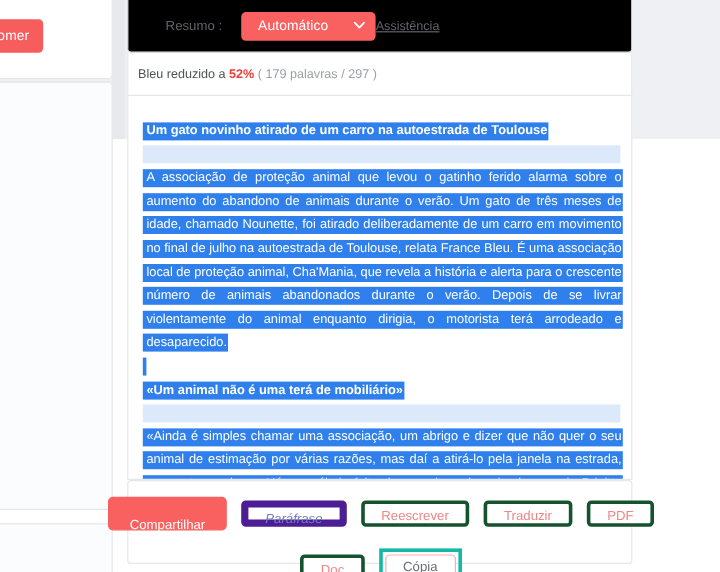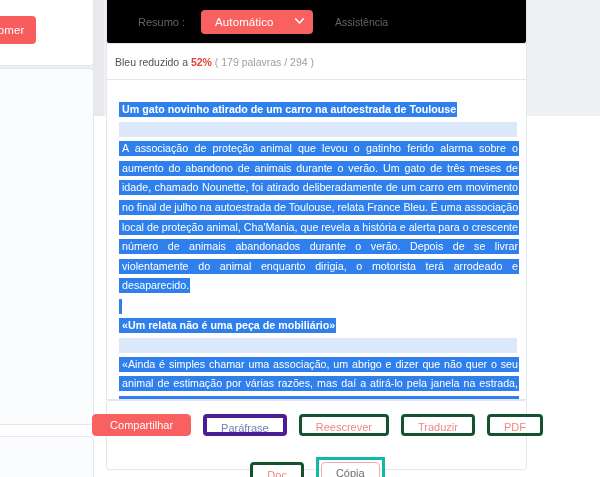--- a/index.html
+++ b/index.html
@@ -144,23 +144,23 @@
     letter-spacing: .1px;
   }
   .chev {
     position: absolute;
     right: 11px; top: 8px;
     width: 7px; height: 7px;
     pointer-events: none;
   }
   .chev svg { display: block; }
   .assist-link {
-    margin-left: 22px;
     font-size: 10.5px;
     color: #5f6469;
+    text-decoration: underline;
     cursor: pointer;
     white-space: nowrap;
   }
 
   
   .info-card {
     position: absolute;
     left: 0; top: 44px;
     width: 421px; height: 36px;
     background: #ffffff;
@@ -253,25 +253,26 @@
     background: #ffffff;
     cursor: pointer;
     padding: 0 14px;
     white-space: nowrap;
     line-height: 20px;
   }
   .abtn.solid {
     background: #f8615f;
     border: 1px solid #f8615f;
     color: #ffffff;
-    padding: 0 17px;
+    padding: 13px 17px;
   }
   .abtn.blue {
-    border: 4px solid #4c1d95;
+    border: 6px solid #4c1d95;
     color: #6f7fb8;
+    font-style: italic;
   }
   .abtn.red {
     border: 3px solid #14532d;
     color: #f08686;
   }
   .highlight-wrap {
     border: 3px solid #14b8a6;
     padding: 2px;
     display: inline-block;
     line-height: 0;
@@ -324,31 +325,31 @@
             <path d="M0.6 0.8 L4.5 5 L8.4 0.8" fill="none" stroke="#ffffff" stroke-width="1.5" stroke-linecap="round" stroke-linejoin="round"></path>
           </svg>
         </span>
       </div>
 
       <span class="assist-link">Assistência</span>
     </div>
 
     <div class="info-card">
       <div class="info-text">
-        <span>Bleu reduzido a </span><span class="info-pct">52%</span><span class="info-paren"> ( 179 palavras / 294 )</span>
+        <span>Bleu reduzido a </span><span class="info-pct">52%</span><span class="info-paren"> ( 179 palavras / 297 )</span>
       </div>
     </div>
 
     <div class="summary-card">
       <div class="summary-inner" id="summary-inner">
           <span class="sum-heading"><span>Um gato novinho atirado de um carro na autoestrada de Toulouse</span></span>
           <span class="sum-blank wide"><span></span></span>
           <span class="sum-para"><span>A associação de proteção animal que levou o gatinho ferido alarma sobre o aumento do abandono de animais durante o verão. Um gato de três meses de idade, chamado Nounette, foi atirado deliberadamente de um carro em movimento no final de julho na autoestrada de Toulouse, relata France Bleu. É uma associação local de proteção animal, Cha'Mania, que revela a história e alerta para o crescente número de animais abandonados durante o verão. Depois de se livrar violentamente do animal enquanto dirigia, o motorista terá arrodeado e desaparecido.</span></span>
           <span class="sum-blank"><span></span></span>
-          <span class="sum-heading"><span>«Um relata não é uma peça de mobiliário»</span></span>
+          <span class="sum-heading"><span>«Um animal não é uma terá de mobiliário»</span></span>
           <span class="sum-blank wide"><span></span></span>
           <span class="sum-para"><span>«Ainda é simples chamar uma associação, um abrigo e dizer que não quer o seu animal de estimação por várias razões, mas daí a atirá-lo pela janela na estrada, enquanto conduz.... Há uma óbvia falta de respeito pelo animal.», reagiu Brigitte Maréchaux, voluntária da France Bleu. « Um animal não é uma peça de mobiliário».</span></span>
         </div>
     </div>
 
     <div class="actions-card">
       <div class="actions-row row1" id="actions-row1">
           <button class="abtn solid">Compartilhar</button>
           <button class="abtn blue">Paráfrase</button>
           <button class="abtn red">Reescrever</button>

